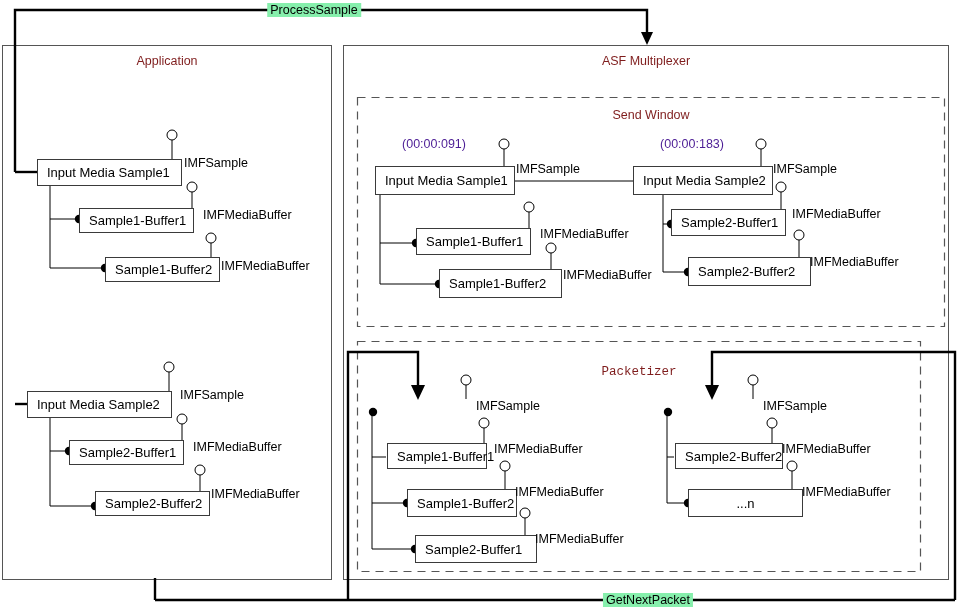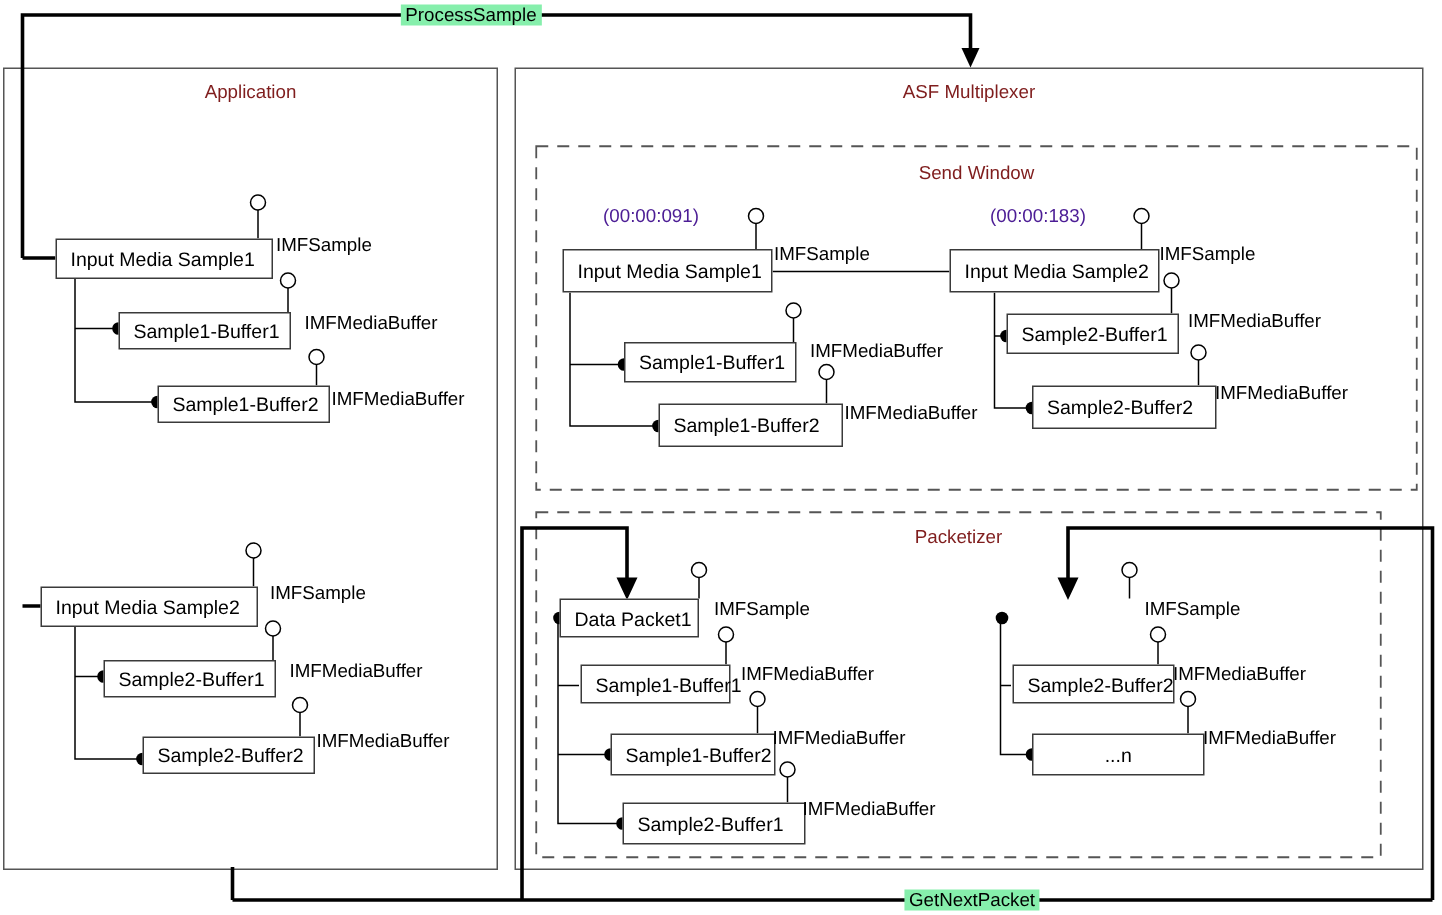--- a/index.html
+++ b/index.html
@@ -185,21 +185,21 @@
       <path d="M772,428 L772,443"></path>
         <circle cx="772" cy="423" r="5"></circle>
       <path d="M792,471 L792,489"></path>
         <circle cx="792" cy="466" r="5"></circle>
     </g>
   </svg>
 
   <div class="container-title" style="left:167px;top:54px;">Application</div>
   <div class="container-title" style="left:646px;top:54px;">ASF Multiplexer</div>
   <div class="container-title" style="left:651px;top:108px;">Send Window</div>
-  <div class="container-title" style="left:639px;top:351px;">Packetizer</div>
+  <div class="container-title" style="left:639px;top:365px;font-family:Liberation Mono, monospace;">Packetizer</div>
 
   <div class="flow-label" style="left:314px;top:3px;">ProcessSample</div>
   <div class="flow-label" style="left:648px;top:593px;">GetNextPacket</div>
 
   <div class="node" style="left:37px;top:159px;width:145px;height:27px;">
     <span class="lbl">Input Media Sample1</span>
   </div>
   <div class="iface-label" style="left:184px;top:128px;">IMFSample</div>
 
   <div class="node" style="left:79px;top:208px;width:115px;height:25px;">
@@ -252,23 +252,20 @@
   <div class="node" style="left:671px;top:209px;width:115px;height:27px;">
     <span class="lbl">Sample2-Buffer1</span>
   </div>
   <div class="iface-label" style="left:792px;top:179px;">IMFMediaBuffer</div>
 
   <div class="node" style="left:688px;top:257px;width:123px;height:29px;">
     <span class="lbl">Sample2-Buffer2</span>
   </div>
   <div class="iface-label" style="left:810px;top:227px;">IMFMediaBuffer</div>
 
-  <div class="node" style="left:373px;top:399px;width:93px;height:26px;">
-    <span class="lbl">Data Packet1</span>
-  </div>
   <div class="iface-label" style="left:476px;top:371px;">IMFSample</div>
 
   <div class="node" style="left:387px;top:443px;width:100px;height:26px;">
     <span class="lbl">Sample1-Buffer1</span>
   </div>
   <div class="iface-label" style="left:494px;top:414px;">IMFMediaBuffer</div>
 
   <div class="node" style="left:407px;top:489px;width:110px;height:28px;">
     <span class="lbl">Sample1-Buffer2</span>
   </div>

